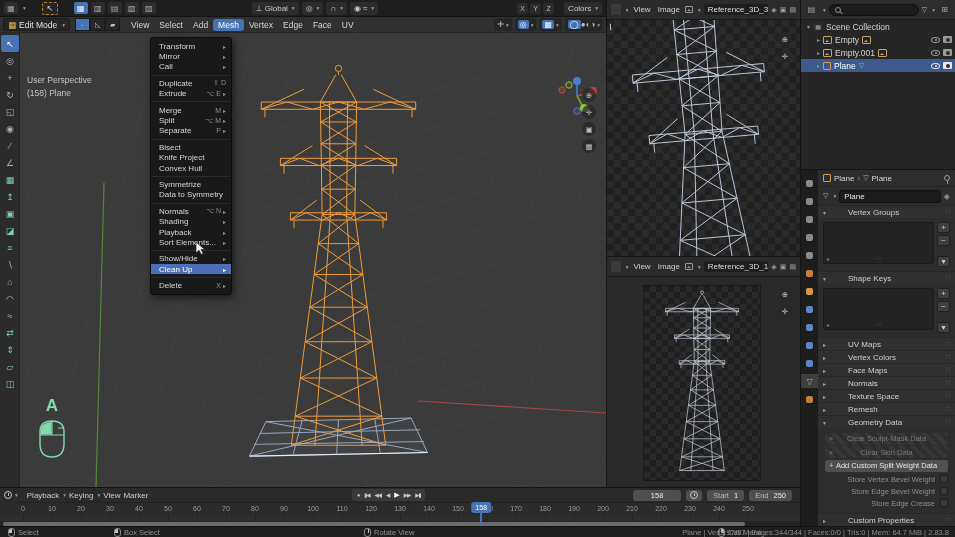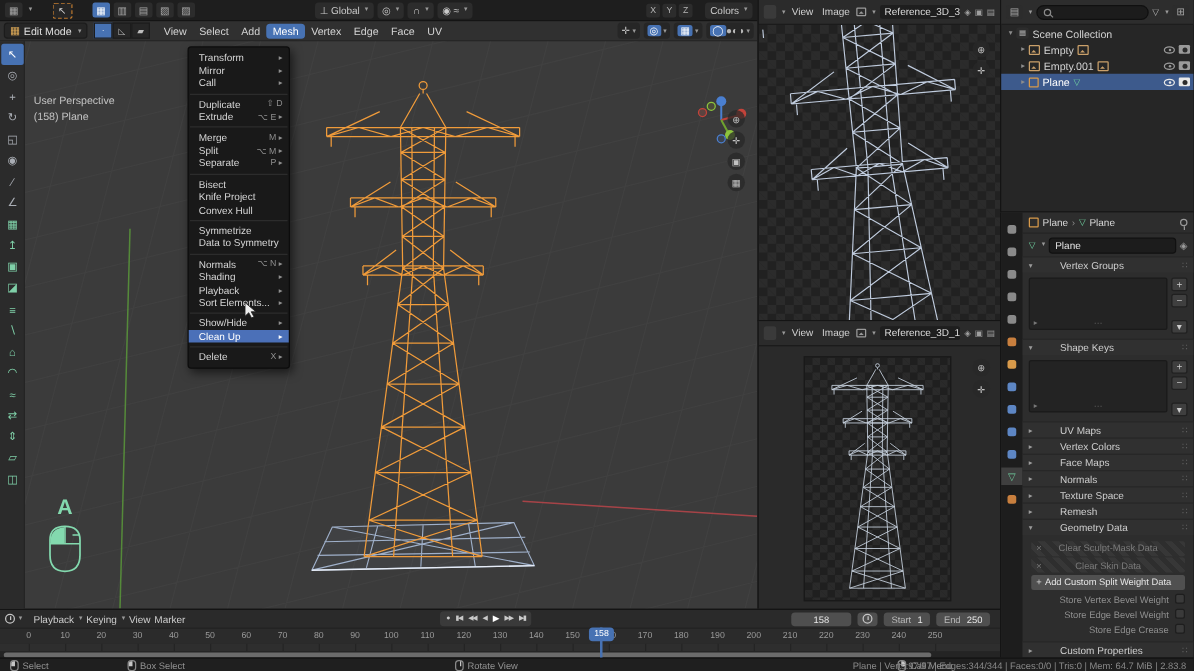--- a/index.html
+++ b/index.html
@@ -832,21 +832,21 @@
         <span>158</span>
       </div>
   </div>
 
   <div id="statusbar" class="abs">
     <div id="status-hints">
         <span class="hint" style="left: 8px;">
           <span class="i-mouse left"></span>
           <span class="hintlabel">Select</span>
         </span>
-        <span class="hint" style="left: 102px;">
+        <span class="hint" style="left: 114px;">
           <span class="i-mouse left"></span>
           <span class="hintlabel">Box Select</span>
         </span>
         <span class="hint" style="left: 364px;">
           <span class="i-mouse mid"></span>
           <span class="hintlabel">Rotate View</span>
         </span>
         <span class="hint" style="left: 718px;">
           <span class="i-mouse right"></span>
           <span class="hintlabel">Call Menu</span>

